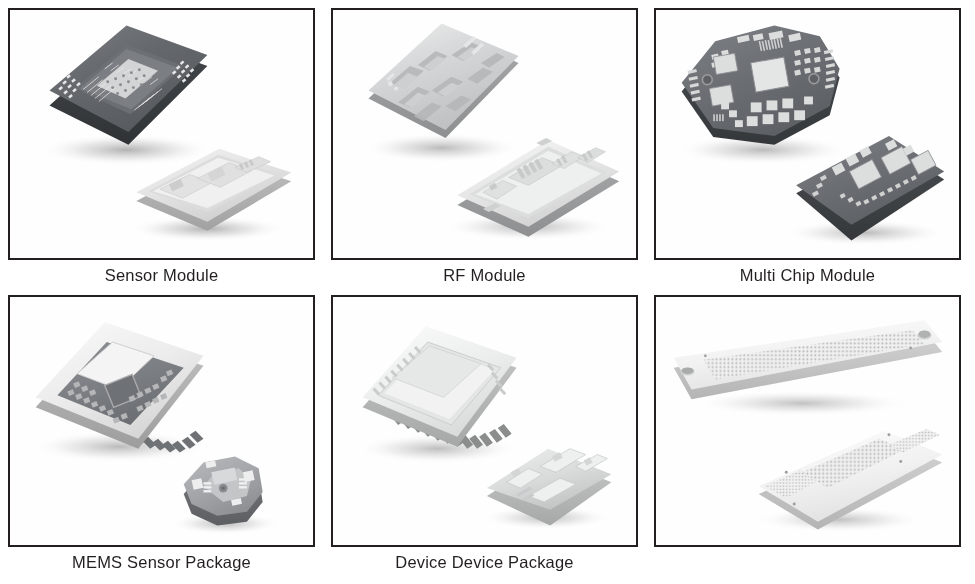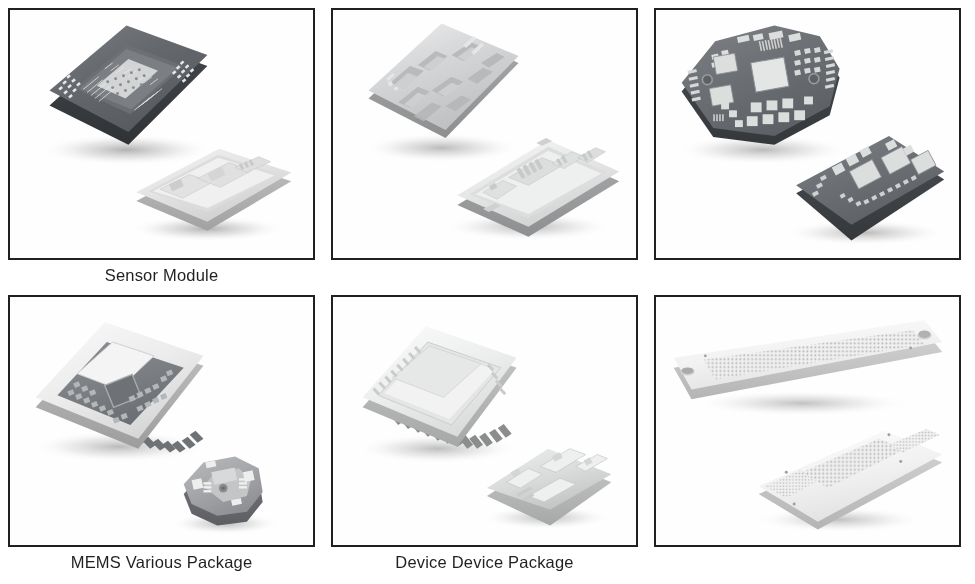--- a/index.html
+++ b/index.html
@@ -264,20 +264,21 @@
                 <rect x="257" y="142" width="3" height="8" transform="rotate(-30 257 142)"></rect>
                 <rect x="158" y="177" width="7" height="5" transform="rotate(-30 158 177)"></rect>
               </g>
 
               <polygon points="206,133 216,128 222,131 212,136" fill="#cfd0d0"></polygon>
               <polygon points="152,200 164,194 170,197 158,203" fill="#cfd0d0"></polygon>
             </g>
           </svg>
         </div>
       </div>
+      <div class="caption">RF Module</div>
     </div>
 
     <div class="cell">
       <div class="photo-frame">
         <div class="stage">
           <svg viewBox="0 0 307 248" width="100%" height="100%">
             <defs>
               <linearGradient id="mcmTop" x1="0" y1="0" x2="0.6" y2="1">
                 <stop offset="0%" stop-color="#7e8185"></stop>
                 <stop offset="50%" stop-color="#6c6f73"></stop>
@@ -406,20 +407,21 @@
                 <rect x="226" y="184" width="5" height="4" transform="rotate(-28 226 184)"></rect>
                 <rect x="234" y="180" width="5" height="4" transform="rotate(-28 234 180)"></rect>
                 <rect x="242" y="176" width="5" height="4" transform="rotate(-28 242 176)"></rect>
                 <rect x="250" y="172" width="5" height="4" transform="rotate(-28 250 172)"></rect>
                 <rect x="258" y="168" width="5" height="4" transform="rotate(-28 258 168)"></rect>
               </g>
             </g>
           </svg>
         </div>
       </div>
+      <div class="caption">Multi Chip Module</div>
     </div>
 
     <div class="cell">
       <div class="photo-frame">
         <div class="stage">
           <svg viewBox="0 0 307 248" width="100%" height="100%">
             <defs>
               <linearGradient id="memsRim" x1="0" y1="0" x2="0.6" y2="1">
                 <stop offset="0%" stop-color="#fafafa"></stop>
                 <stop offset="55%" stop-color="#ececec"></stop>
@@ -523,21 +525,21 @@
                 <rect x="232" y="182" width="8" height="2.4"></rect>
                 <rect x="232" y="186" width="8" height="2.4"></rect>
                 <rect x="232" y="190" width="8" height="2.4"></rect>
               </g>
               <circle cx="216" cy="192" r="4.5" fill="#8a8c8f"></circle>
               <circle cx="216" cy="192" r="2" fill="#6c6e71"></circle>
             </g>
           </svg>
         </div>
       </div>
-      <div class="caption">MEMS Various Package</div>
+      <div class="caption">MEMS Sensor Package</div>
     </div>
 
     <div class="cell">
       <div class="photo-frame">
         <div class="stage">
           <svg viewBox="0 0 307 248" width="100%" height="100%">
             <defs>
               <linearGradient id="vdTop" x1="0" y1="0" x2="0.55" y2="1">
                 <stop offset="0%" stop-color="#fbfbfb"></stop>
                 <stop offset="50%" stop-color="#eeefef"></stop>

